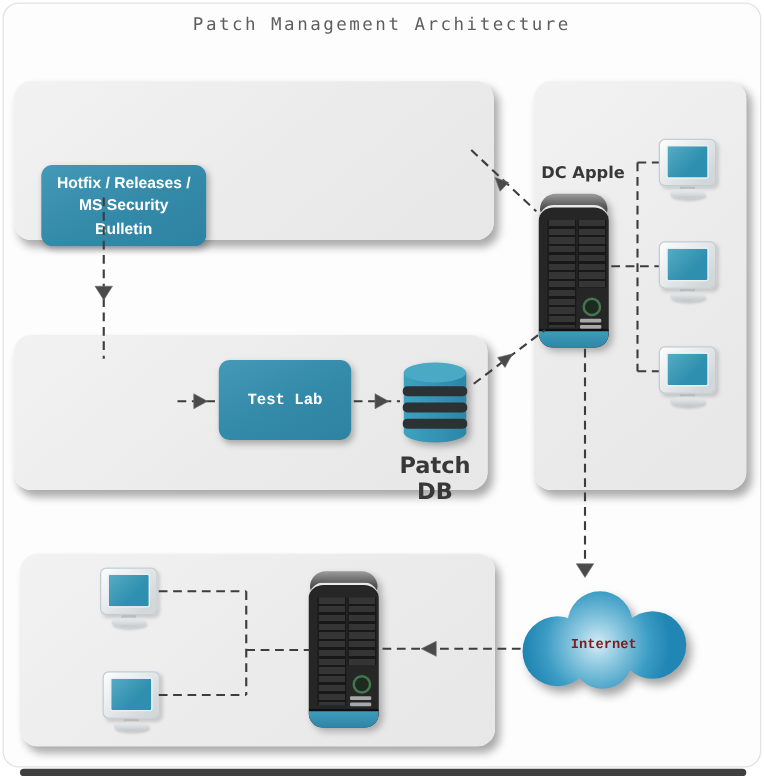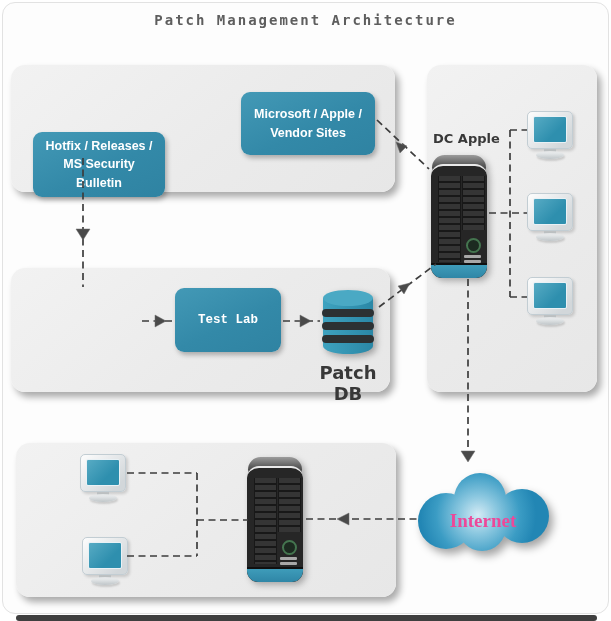--- a/index.html
+++ b/index.html
@@ -6,21 +6,21 @@
             font-family:"Liberation Sans", sans-serif;}
   .stage{position:relative;width:611px;height:621px;}
 
   
   .frame{position:absolute;left:2px;top:2px;right:2px;bottom:7px;background:#fdfdfd;
          border:1px solid #e2e2e2;border-radius:13px;}
   .frame-bottom-bar{position:absolute;left:16px;right:14px;bottom:0;height:6px;
          background:#3f3f3f;border-radius:3px;}
 
   .title{position:absolute;left:0;top:12px;width:611px;text-align:center;
-         font-family:"DejaVu Sans Mono", monospace;font-weight:bold;font-size:14px;
+         font-family:"DejaVu Sans Mono", monospace;font-weight:normal;font-size:14px;
          letter-spacing:2px;color:#5e5e5e;}
 
   .panel{position:absolute;border-radius:14px;
          background:linear-gradient(140deg,#f2f2f2 0%,#ebebeb 55%,#e7e7e7 100%);
          box-shadow:4px 5px 7px rgba(0,0,0,0.33);}
   .panel-sources{left:11px;top:65px;width:384px;height:127px;}
   .panel-dc{left:427px;top:65px;width:170px;height:327px;}
   .panel-process{left:11px;top:268px;width:379px;height:124px;}
   .panel-remote{left:16px;top:443px;width:380px;height:154px;}
 
@@ -68,43 +68,41 @@
   .mon-neck{width:12px;height:4px;margin:-1px auto 0;background:linear-gradient(#e8eaeb,#c0c6c9);}
   .mon-base{width:28px;height:8px;margin:-1px auto 0;border-radius:50%;
          background:linear-gradient(#f4f6f7,#bfc5c8);box-shadow:1px 2px 2px rgba(0,0,0,0.15);}
 
   
   .db-cyl{position:absolute;left:311px;top:21px;filter:drop-shadow(3px 3px 3px rgba(0,0,0,0.3));}
 
   
   .cloud{position:absolute;left:416px;top:471px;width:138px;height:86px;}
   .cloud svg{position:absolute;left:0;top:0;filter:drop-shadow(4px 5px 4px rgba(0,0,0,0.35));}
-  .cloud-label{position:absolute;left:0;right:4px;top:39px;text-align:center;color:#ec4899;
-         font-family:Liberation Serif, serif;font-weight:bold;font-size:19px;}
+  .cloud-label{position:absolute;left:0;right:4px;top:39px;text-align:center;color:#7f1d1d;
+         font-family:Liberation Mono, monospace;font-weight:bold;font-size:11px;}
 
   .overlay{position:absolute;left:0;top:0;pointer-events:none;}
   .conn{fill:none;stroke:#3d3d3d;stroke-width:1.7;stroke-dasharray:7 4.5;}
   .ahead{fill:#4a4a4a;stroke:#6f6f6f;stroke-width:0.5;}
 </style>
 </head>
 <body>
 
 <div class="stage">
 
   <div class="frame"></div>
   <div class="frame-bottom-bar"></div>
 
   <div class="title">Patch Management Architecture</div>
 
   <div class="panel panel-sources">
     <div class="tealbox box-hotfix">Hotfix / Releases /
 MS Security
 Bulletin</div>
-    <div class="tealbox box-vendor">Microsoft / Apple /
-Vendor Sites</div>
   </div>
 
   <div class="panel panel-dc">
     <div class="diagram-label dc-label">DC Apple</div>
 
     <div class="server" style="left:4px;top:90px;height:123px;">
       <div class="cap"></div>
       <div class="chassis">
         <div class="vcol vcol-left"></div>
         <div class="vcol vcol-right"></div>

